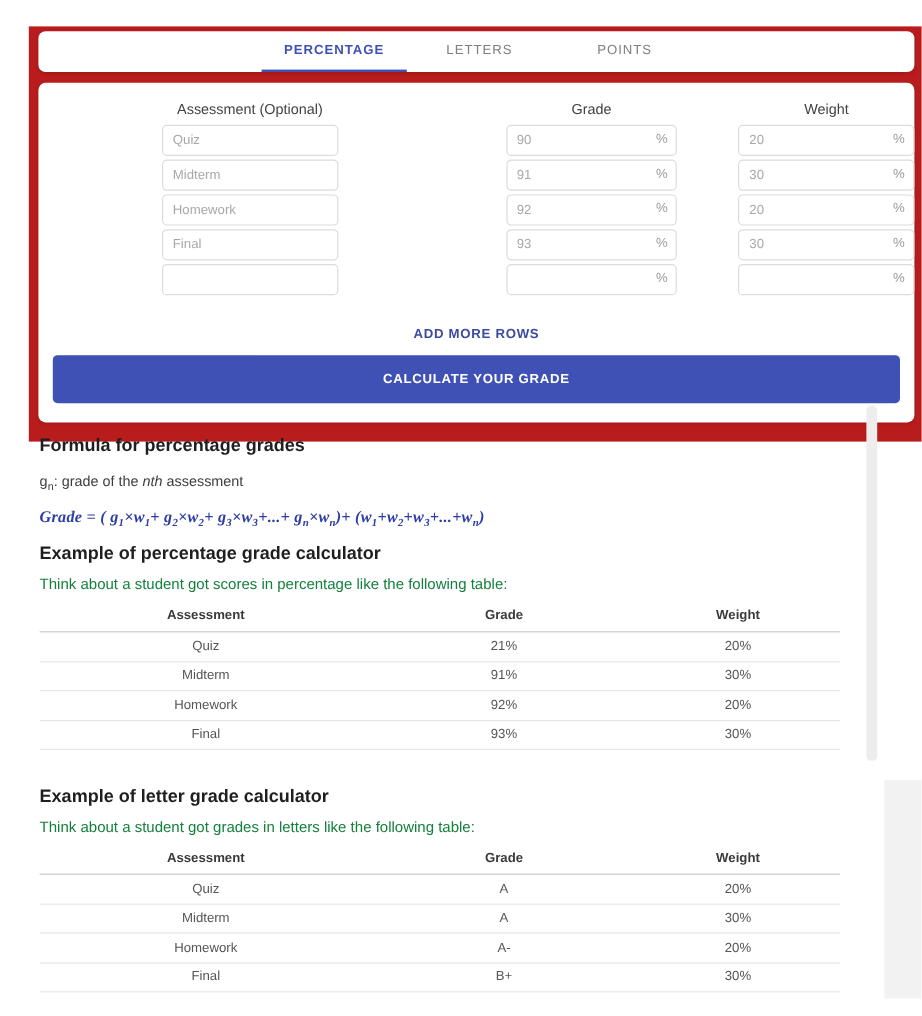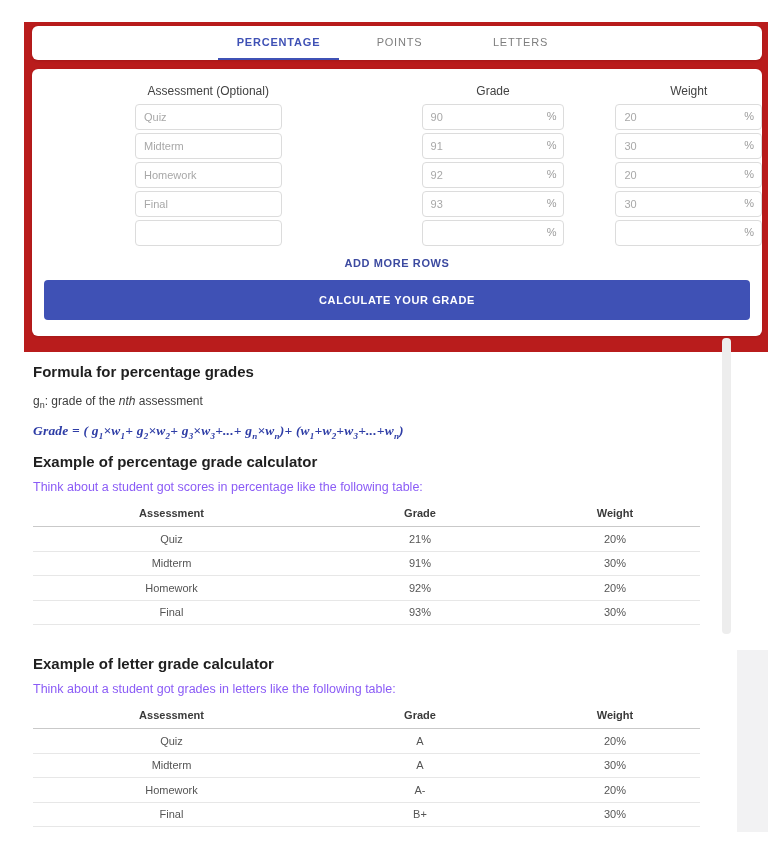--- a/index.html
+++ b/index.html
@@ -82,21 +82,21 @@
   .inwrap input::placeholder { color: #a8a8a8; }
   .inwrap.pct input { padding-right: 22px; }
   .pct-suffix {
     position: absolute;
     right: 8px; top: 6px;
     font-size: 11px;
     color: #9c9c9c;
     pointer-events: none;
   }
   .add-rows {
-    margin-top: 11px;
+    margin-top: 27px;
     text-align: center;
     font-size: 11px;
     letter-spacing: 0.6px;
     font-weight: bold;
     color: #3c4aa0;
     cursor: pointer;
   }
   .calc-btn {
     display: block;
     width: calc(100% - 24px);
@@ -122,21 +122,21 @@
     margin-top: 13px;
     font-family: "Liberation Serif", "DejaVu Serif", serif;
     font-style: italic;
     font-weight: bold;
     font-size: 13.5px;
     color: #2e3da6;
     letter-spacing: 0.2px;
   }
   .formula sub { font-size: 9px; }
   .ex-title { margin-top: 12px; }
-  .intro { font-size: 12.5px; color: #8b5cf6; margin-top: 10px; }
+  .intro { font-size: 12.5px; color: #15803d; margin-top: 10px; }
   table.ex {
     margin-top: 9px;
     width: 667px;
     border-collapse: collapse;
     table-layout: fixed;
   }
   table.ex col.c1 { width: 277px; }
   table.ex col.c2 { width: 220px; }
   table.ex col.c3 { width: 170px; }
   table.ex th {
@@ -171,22 +171,22 @@
     background: #f2f2f3;
   }
 </style>
 </head>
 <body>
 
 <div class="calc-wrap">
 
   <div class="card tabs-card">
     <div class="tab active">PERCENTAGE</div>
+    <div class="tab">LETTERS</div>
     <div class="tab">POINTS</div>
-    <div class="tab">LETTERS</div>
   </div>
 
   <div class="card form-card">
     <div class="cols">
       <div class="hdr col-a">Assessment (Optional)</div>
       <div class="hdr col-g">Grade</div>
       <div class="hdr col-w">Weight</div>
     </div>
 
     <div class="cols row">

